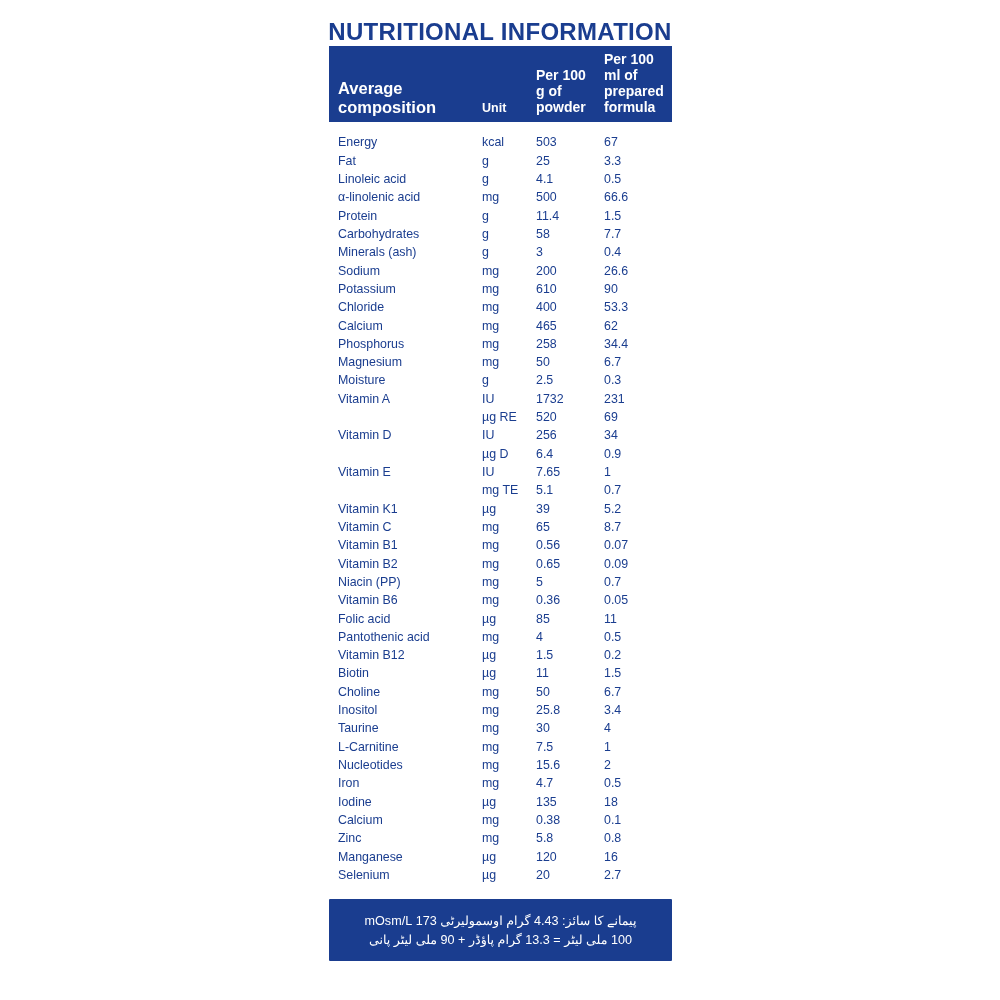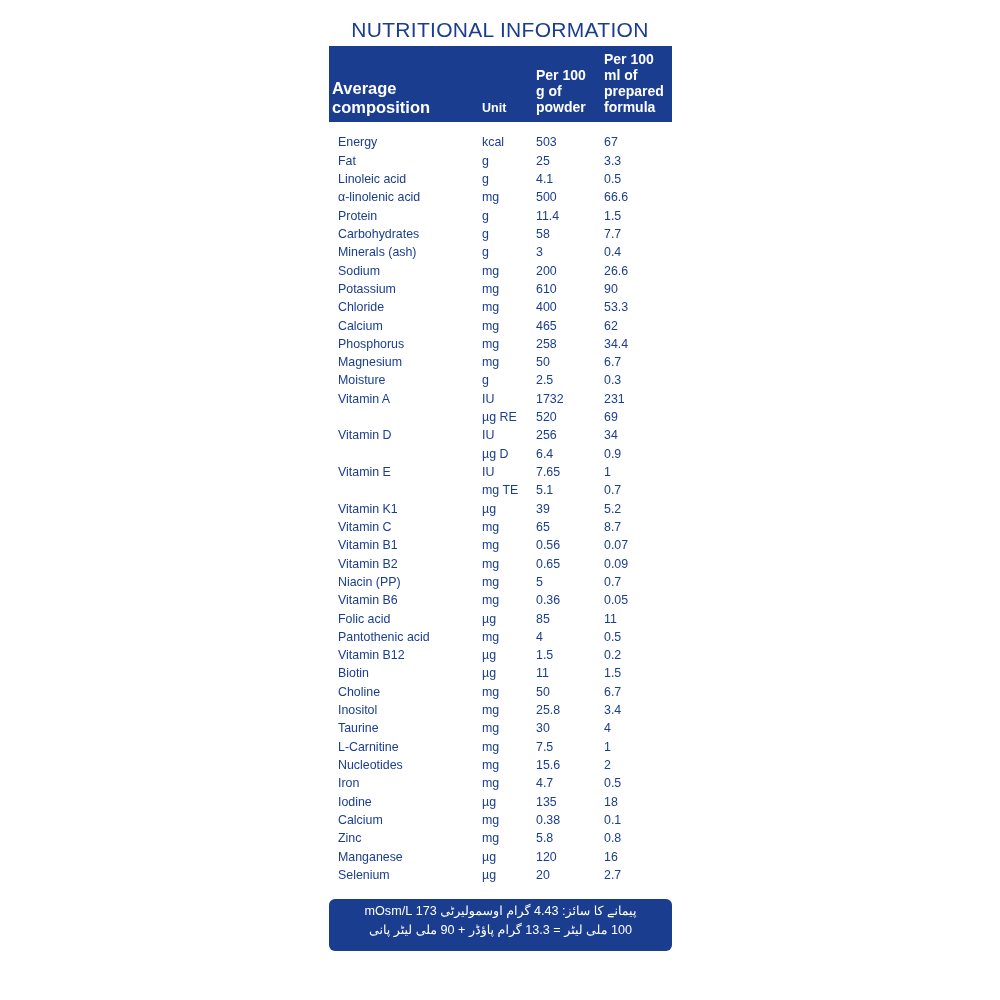--- a/index.html
+++ b/index.html
@@ -16,22 +16,22 @@
     height: 1000px;
     overflow: hidden;
   }
   .title {
     position: absolute;
     top: 18px;
     left: 0;
     width: 1000px;
     text-align: center;
     color: #1a3d8f;
-    font-size: 21px;
-    font-weight: normal;
+    font-size: 24px;
+    font-weight: bold;
     letter-spacing: 0.3px;
   }
   .table-wrap {
     position: absolute;
     left: 329px;
     top: 46px;
     width: 343px;
   }
   table.nutri {
     border-collapse: collapse;
@@ -49,21 +49,21 @@
     font-size: 12px;
     font-weight: bold;
     text-align: left;
     vertical-align: bottom;
     padding: 5px 4px 7px 4px;
     line-height: 1.15;
   }
   thead th.h0 {
     font-size: 16.5px;
     line-height: 1.12;
-    padding-left: 3px;
+    padding-left: 9px;
     padding-bottom: 6px;
   }
   thead th.h1 {
     font-size: 12.5px;
   }
   thead th.h2, thead th.h3 {
     font-size: 14px;
   }
   tbody td {
     color: #1a3d8f;
@@ -76,23 +76,23 @@
   tbody td.name { padding-left: 9px; }
   tbody tr.first td { padding-top: 13px; }
 
   .footer {
     position: absolute;
     left: 329px;
     top: 899px;
     width: 343px;
     background: #1a3d8f;
     color: #ffffff;
-    padding: 3px 10px 11px 10px;
+    padding: 13px 10px 11px 10px;
     box-sizing: border-box;
-    border-radius: 6px;
+    border-radius: 1px;
   }
   .footer .line {
     font-size: 12.6px;
     line-height: 1.5;
     text-align: center;
     direction: rtl;
     unicode-bidi: embed;
   }
 </style>
 </head>

